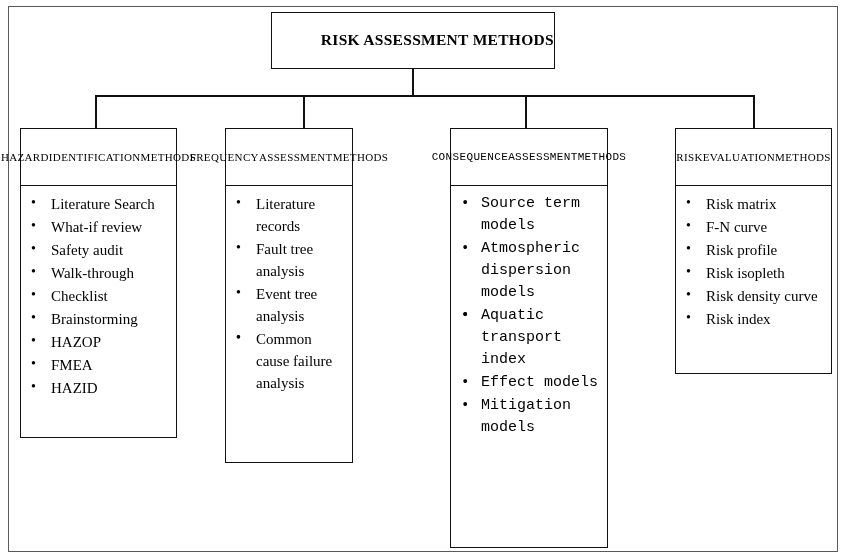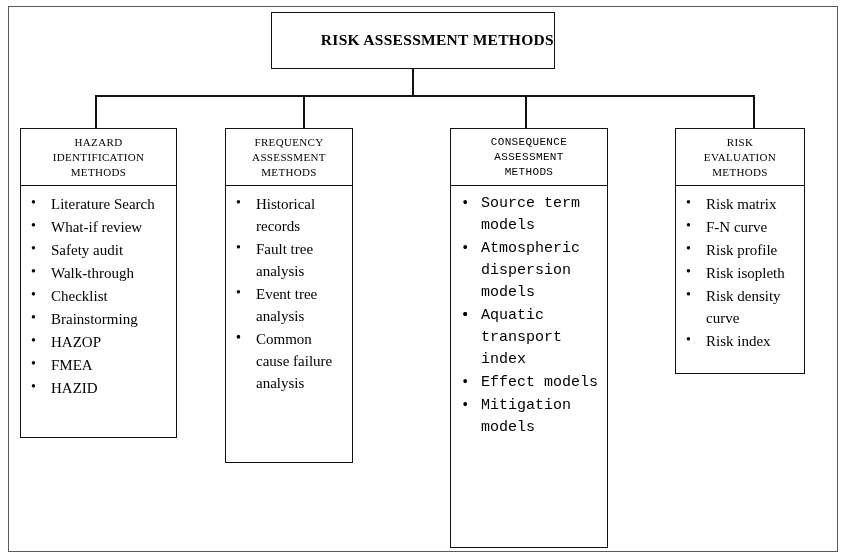--- a/index.html
+++ b/index.html
@@ -73,21 +73,21 @@
   .cat-header {
     border-bottom: 1.6px solid #111111;
     text-align: center;
     font-size: 11px;
     line-height: 1.38;
     letter-spacing: 0.35px;
     padding: 6px 4px 5px 4px;
     box-sizing: border-box;
     height: 57px;
     display: flex;
-    flex-direction: column;
+    flex-direction: row;
     align-items: center;
     justify-content: center;
   }
   .cat-header span { display: block; white-space: nowrap; }
 
   .cat-list {
     list-style: none;
     margin: 0;
     padding: 7px 4px 6px 4px;
     font-size: 15px;
@@ -103,21 +103,21 @@
     left: 6px;
     top: 0;
     font-size: 14px;
     line-height: 1.47;
   }
 
   
   #box-hazard      { left: 20px;  top: 128px; width: 157px; height: 310px; }
   #box-frequency   { left: 225px; top: 128px; width: 128px; height: 335px; }
   #box-consequence { left: 450px; top: 128px; width: 158px; height: 420px; font-family: Liberation Mono, monospace; }
-  #box-risk        { left: 675px; top: 128px; width: 130px; height: 246px; }
+  #box-risk        { left: 675px; top: 128px; width: 157px; height: 246px; }
 </style>
 </head>
 <body>
 
 <div id="figure">
 
   <div class="outer-frame"></div>
 
   <div class="title-box">
     <div class="title-text">
@@ -154,21 +154,21 @@
     </ul>
   </div>
 
   <div class="cat-box" id="box-frequency">
     <div class="cat-header">
       <span>FREQUENCY</span>
       <span>ASSESSMENT</span>
       <span>METHODS</span>
     </div>
     <ul class="cat-list">
-      <li><span class="bullet">•</span><span>Historical records</span></li>
+      <li><span class="bullet">•</span><span>Literature records</span></li>
       <li><span class="bullet">•</span><span>Fault tree analysis</span></li>
       <li><span class="bullet">•</span><span>Event tree analysis</span></li>
       <li><span class="bullet">•</span></li>
       <li><span class="bullet">•</span><span>Common cause failure analysis</span></li>
     </ul>
   </div>
 
   <div class="cat-box" id="box-consequence">
     <div class="cat-header">
       <span>CONSEQUENCE</span>

